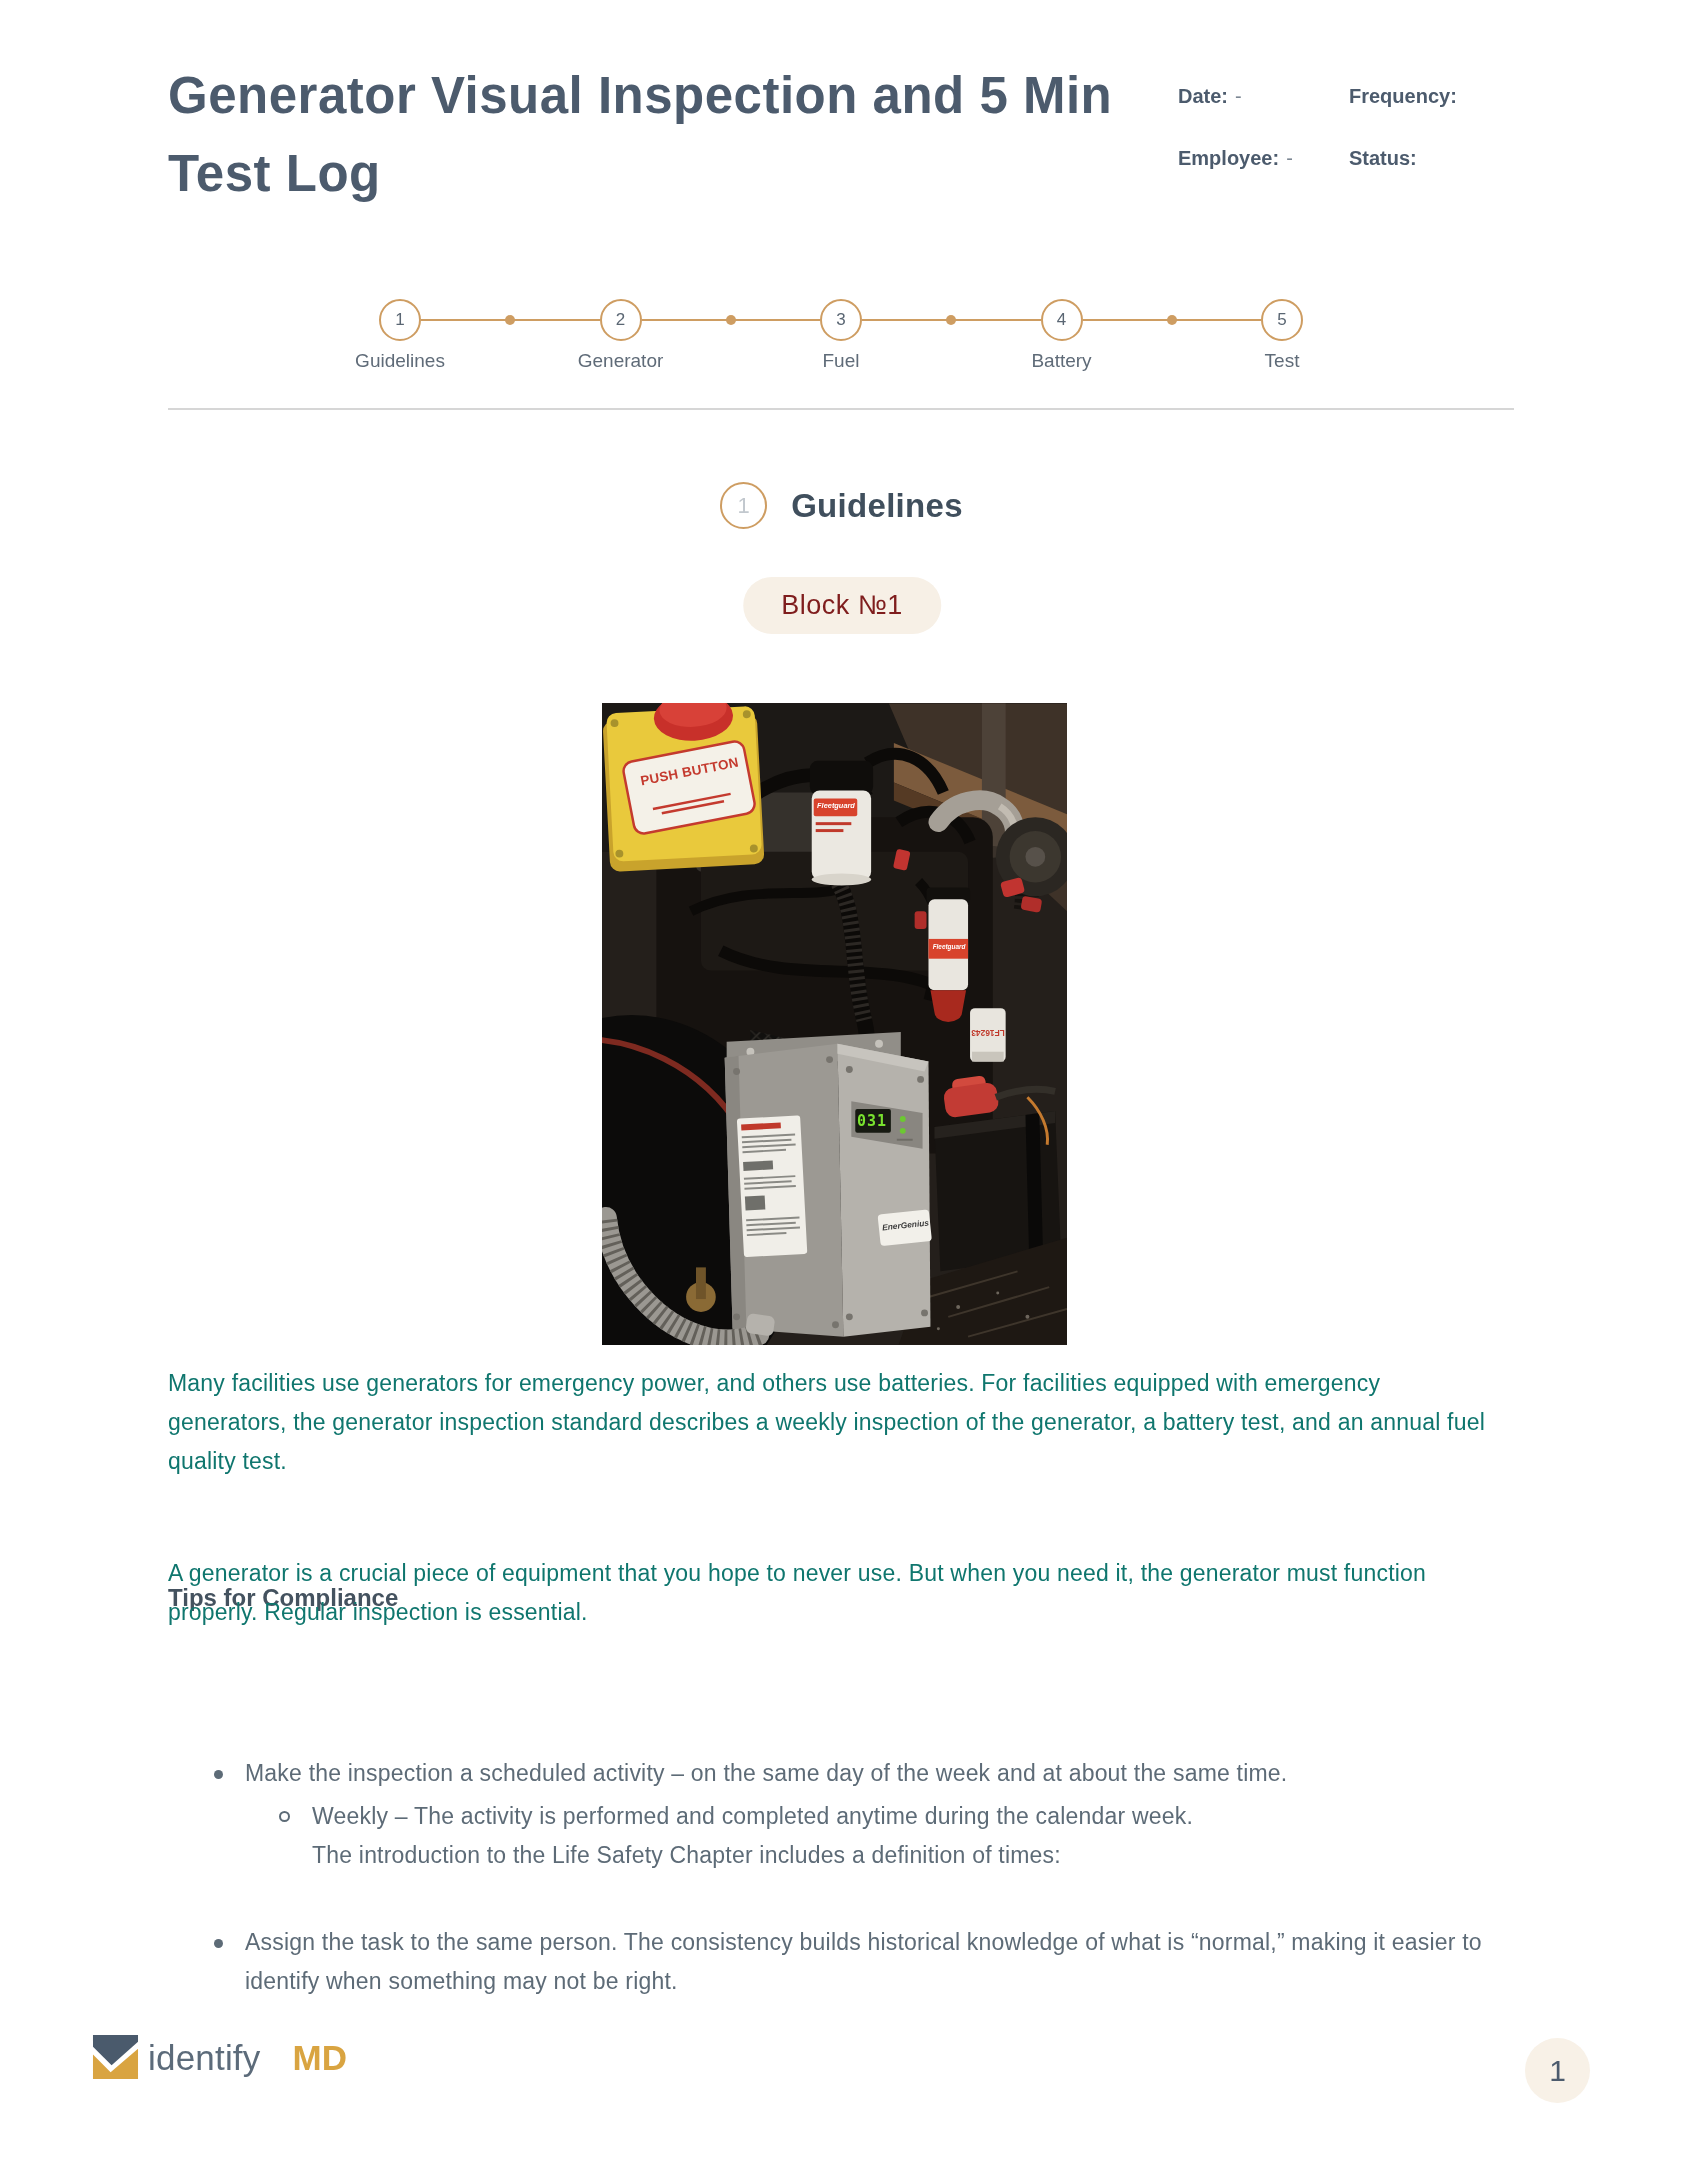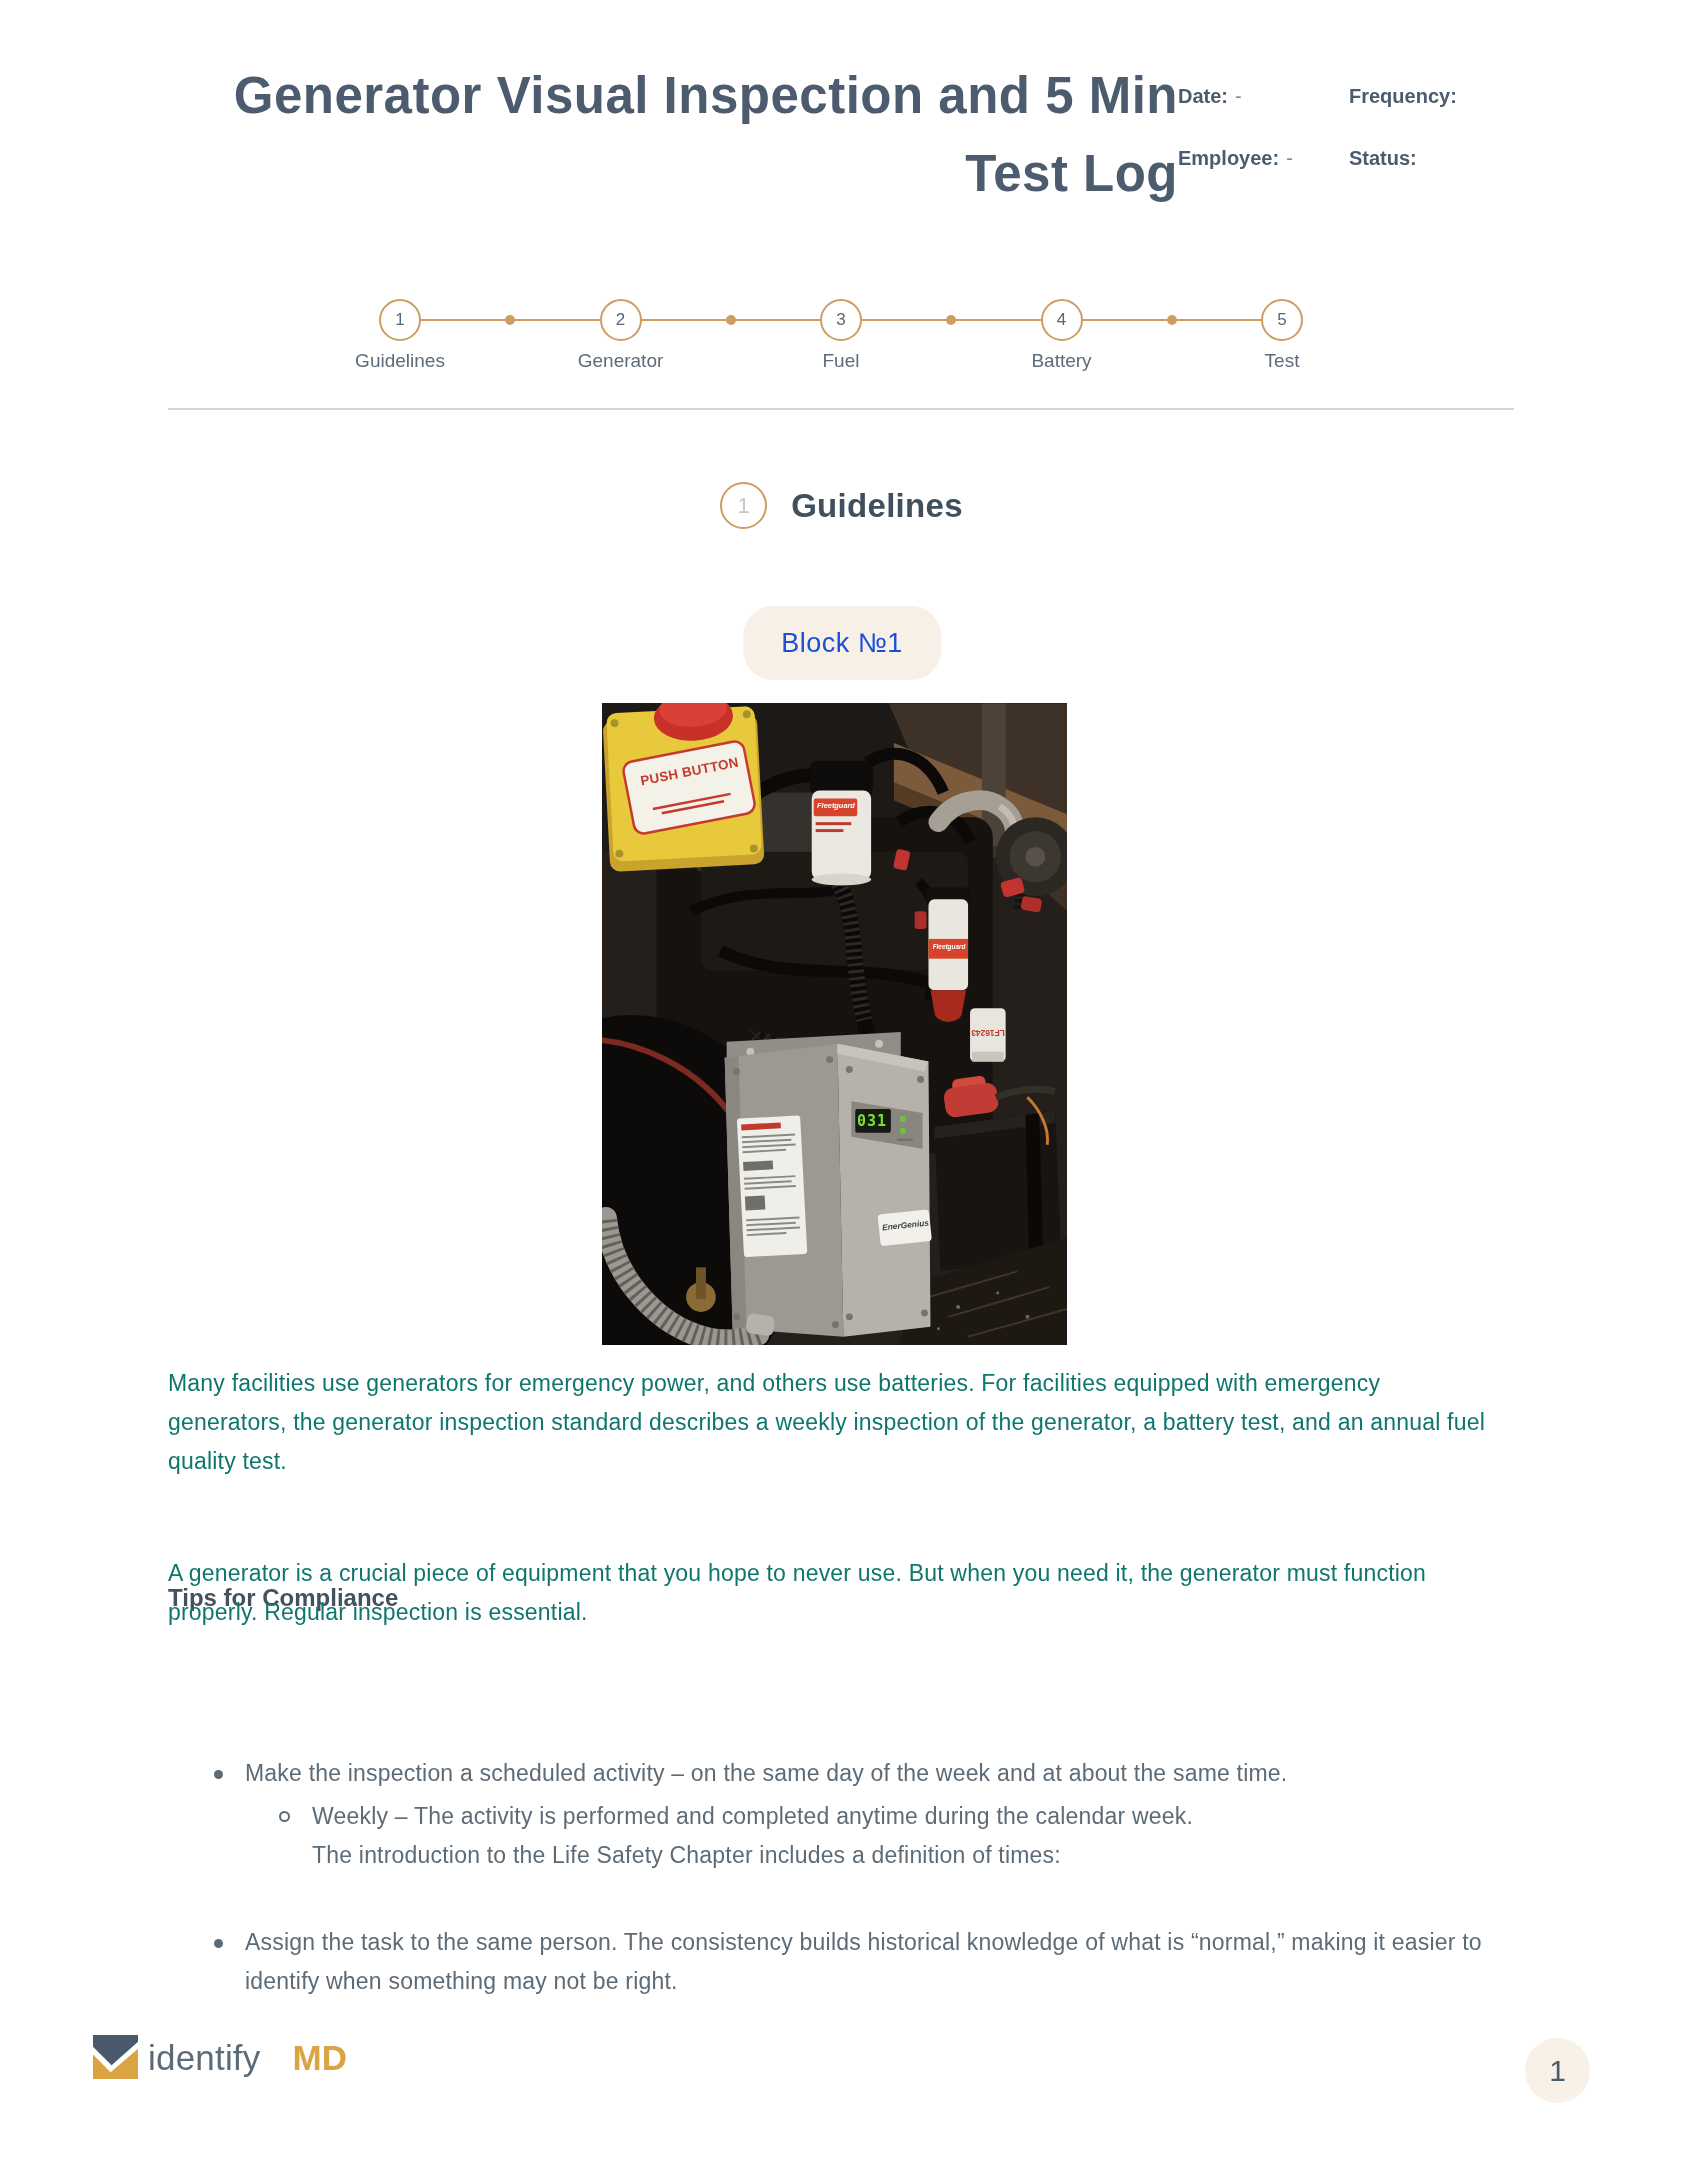--- a/index.html
+++ b/index.html
@@ -1,21 +1,21 @@
 <!DOCTYPE html>
 <html><head>
 <meta charset="utf-8">
 <style>
   html,body{margin:0;padding:0;background:#ffffff;}
   .page{position:relative;width:1683px;height:2178px;background:#ffffff;
         font-family:"Liberation Sans","DejaVu Sans",sans-serif;overflow:hidden;}
 
   
   .title{position:absolute;left:168px;top:57px;width:1010px;font-size:51px;line-height:1.52;
-         font-weight:700;color:#4C5B6D;letter-spacing:0.5px;text-align:right;}
+         font-weight:700;color:#4C5B6D;letter-spacing:0.5px;}
   .meta{position:absolute;left:1178px;top:85px;display:grid;grid-template-columns:171px 218px;
         row-gap:39px;font-size:20px;color:#4C5B6D;}
   .meta-item{white-space:nowrap;}
   .meta .label{font-weight:700;text-align:center;}
   .meta .value{font-weight:400;color:#7b8692;margin-left:7px;}
 
   
   .stepper{position:absolute;left:379px;top:299px;width:924px;display:flex;align-items:flex-start;}
   .step{position:relative;width:42px;display:flex;flex-direction:column;align-items:center;flex:0 0 auto;}
   .step-circle{width:42px;height:42px;border:2px solid #CE9D62;border-radius:50%;box-sizing:border-box;
@@ -27,23 +27,23 @@
                  width:10px;height:10px;border-radius:50%;background:#CE9D62;}
 
   .divider{position:absolute;left:168px;top:408px;width:1346px;height:2px;background:#d6d6d6;}
 
   
   .section-heading{position:absolute;left:0;top:482px;width:1683px;display:flex;
                    justify-content:center;align-items:center;gap:24px;}
   .section-num{width:47px;height:47px;border:2px solid #CE9D62;border-radius:50%;box-sizing:border-box;
                display:flex;align-items:center;justify-content:center;font-size:22px;color:#c2c8ce;}
   .section-title{font-size:33px;font-weight:700;color:#404F5D;letter-spacing:0.3px;}
-  .badge{position:absolute;left:842px;top:606px;transform:translateX(-50%);background:#F7F0E6;
-         border-radius:30px;padding:0 38px;height:74px;display:flex;align-items:center;
-         font-size:27px;color:#1d4ed8;letter-spacing:0.5px;white-space:nowrap;}
+  .badge{position:absolute;left:842px;top:577px;transform:translateX(-50%);background:#F7F0E6;
+         border-radius:30px;padding:0 38px;height:57px;display:flex;align-items:center;
+         font-size:27px;color:#7f1d1d;letter-spacing:0.5px;white-space:nowrap;}
 
   
   .photo{position:absolute;left:602px;top:703px;width:465px;height:642px;overflow:hidden;background:#241f1b;}
   .photo svg{position:absolute;left:0;top:0;}
   .ph-label{position:absolute;white-space:nowrap;}
   .ph-push{left:22px;top:61px;width:131px;transform:rotate(-11deg);color:#c43a2e;font-size:13.4px;
            font-weight:700;letter-spacing:0.3px;text-align:center;}
   .ph-fleet1{left:212px;top:98px;width:44px;font-size:7.4px;font-style:italic;font-weight:700;
              color:#ffffff;text-align:center;}
   .ph-fleet2{left:329px;top:240px;width:36px;font-size:6.4px;font-style:italic;font-weight:700;

